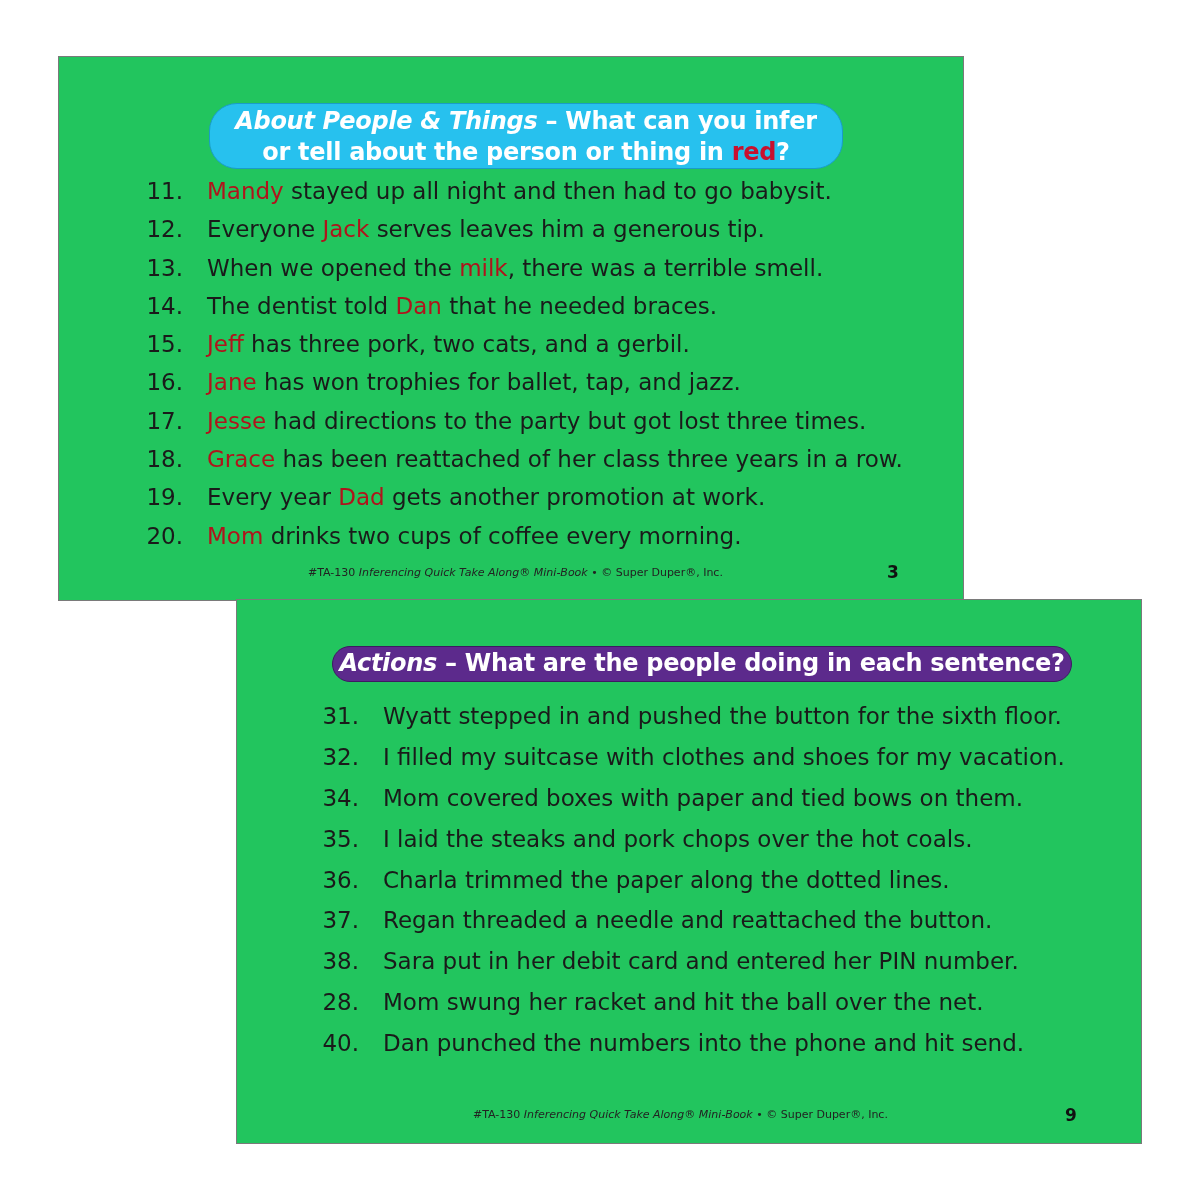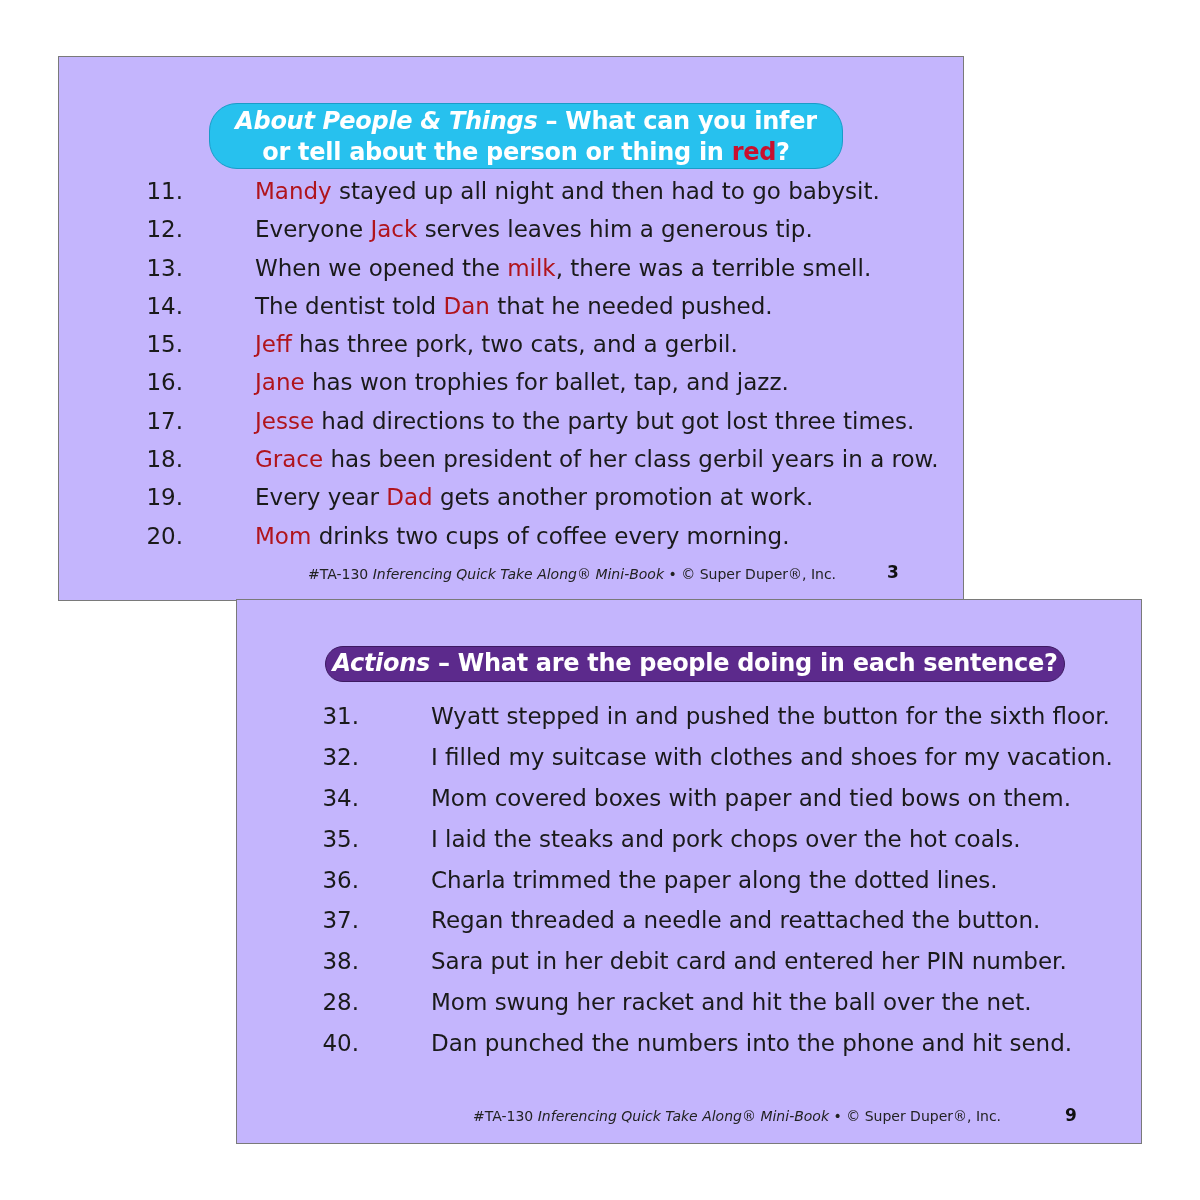--- a/index.html
+++ b/index.html
@@ -1,36 +1,36 @@
 <!DOCTYPE html>
 <html><head>
 <meta charset="utf-8">
 <style>
   html, body { margin:0; padding:0; }
   body { width:1200px; height:1200px; background:#ffffff; position:relative; overflow:hidden;
          font-family:"DejaVu Sans", sans-serif; color:#1a1a1a; }
-  .card { position:absolute; background:#c4b5fd; border:1.5px solid #7a7a7a; box-sizing:border-box; }
+  .card { position:absolute; background:#22c55e; border:1.5px solid #7a7a7a; box-sizing:border-box; }
   #card1 { left:58px; top:56px; width:906px; height:545px; }
   #card2 { left:236px; top:599px; width:906px; height:545px; }
   .banner { position:absolute; border-radius:28px; color:#fff; font-weight:bold; text-align:center;
             box-sizing:border-box; letter-spacing:-0.3px; }
   .banner .it { font-style:italic; }
   #banner1 { left:150px; top:46px; width:634px; height:66px; background:#27c1ee; border:1.5px solid #1a9cc8;
              font-size:24px; line-height:31px; padding-top:2px; }
   #banner1 .red { color:#c8102e; }
-  #banner2 { left:88px; top:46px; width:740px; height:36px; background:#5c2a8c; border:1.5px solid #3d1a62;
+  #banner2 { left:95px; top:46px; width:740px; height:36px; background:#5c2a8c; border:1.5px solid #3d1a62;
              font-size:24px; line-height:32px; border-radius:18px; }
   .list { position:absolute; margin:0; padding:0; list-style:none; }
-  .row { display:flex; height:38.3px; font-size:23px; line-height:38px; white-space:nowrap;gap:48px; }
+  .row { display:flex; height:38.3px; font-size:23px; line-height:38px; white-space:nowrap; }
   #card2 .row { height:40.9px; line-height:40px; }
   .num { display:inline-block; text-align:right; width:52px; margin-right:24px; }
   .hl { color:#b0141c;margin-top:36px; }
   #list1 { left:72px; top:115px; }
   #list2 { left:70px; top:96px; }
-  .footer { position:absolute; font-size:14px; color:#222; white-space:nowrap; }
+  .footer { position:absolute; font-size:11px; color:#222; white-space:nowrap; }
   .footer i { font-style:italic; }
   .pagenum { position:absolute; font-size:17px; font-weight:bold; color:#111; }
   #footer1 { left:249px; top:509px; }
   #page1 { left:828px; top:505px; }
   #footer2 { left:236px; top:508px; }
   #page2 { left:828px; top:505px; }
 </style>
 </head>
 <body>
 
@@ -47,37 +47,37 @@
     <li class="row">
         <span class="num">12.</span>
         <span><span>Everyone </span><span class="hl">Jack</span><span> serves leaves him a generous tip.</span></span>
       </li>
     <li class="row">
         <span class="num">13.</span>
         <span><span>When we opened the </span><span class="hl">milk</span><span>, there was a terrible smell.</span></span>
       </li>
     <li class="row">
         <span class="num">14.</span>
-        <span><span>The dentist told </span><span class="hl">Dan</span><span> that he needed pushed.</span></span>
+        <span><span>The dentist told </span><span class="hl">Dan</span><span> that he needed braces.</span></span>
       </li>
     <li class="row">
         <span class="num">15.</span>
         <span><span></span><span class="hl">Jeff</span><span> has three pork, two cats, and a gerbil.</span></span>
       </li>
     <li class="row">
         <span class="num">16.</span>
         <span><span></span><span class="hl">Jane</span><span> has won trophies for ballet, tap, and jazz.</span></span>
       </li>
     <li class="row">
         <span class="num">17.</span>
         <span><span></span><span class="hl">Jesse</span><span> had directions to the party but got lost three times.</span></span>
       </li>
     <li class="row">
         <span class="num">18.</span>
-        <span><span></span><span class="hl">Grace</span><span> has been president of her class gerbil years in a row.</span></span>
+        <span><span></span><span class="hl">Grace</span><span> has been reattached of her class three years in a row.</span></span>
       </li>
     <li class="row">
         <span class="num">19.</span>
         <span><span>Every year </span><span class="hl">Dad</span><span> gets another promotion at work.</span></span>
       </li>
     <li class="row">
         <span class="num">20.</span>
         <span><span></span><span class="hl">Mom</span><span> drinks two cups of coffee every morning.</span></span>
       </li>
   </ul>

